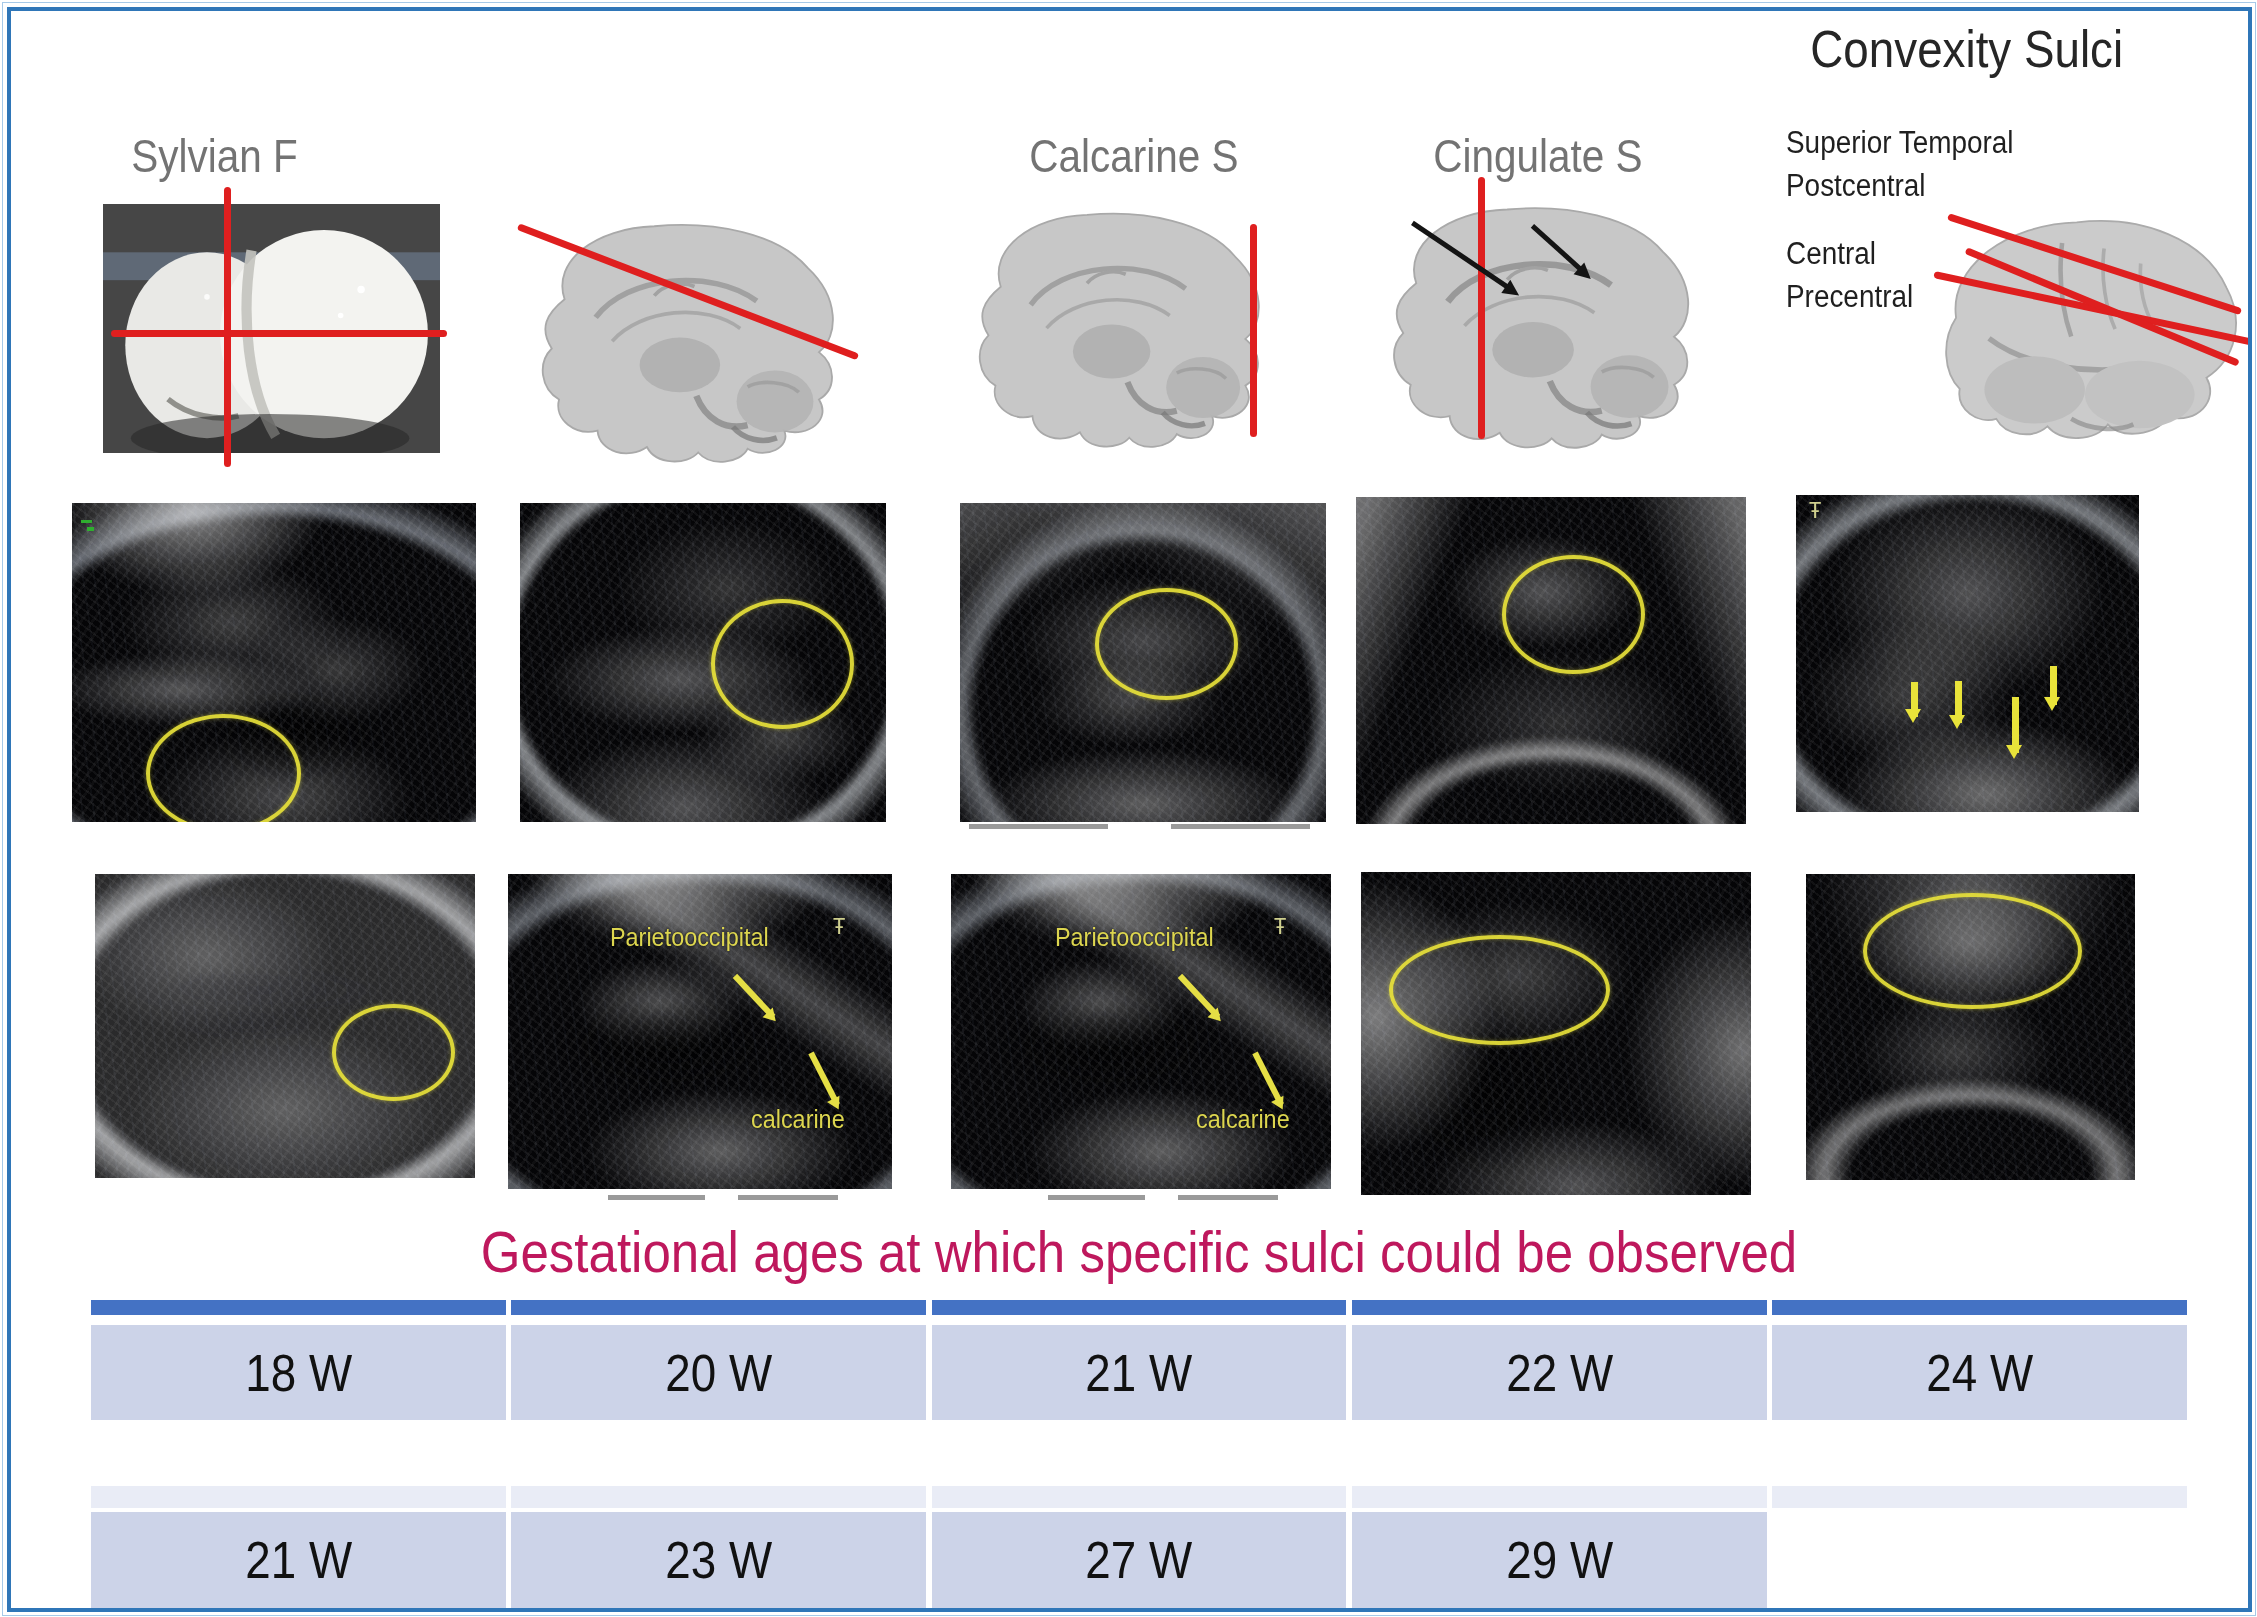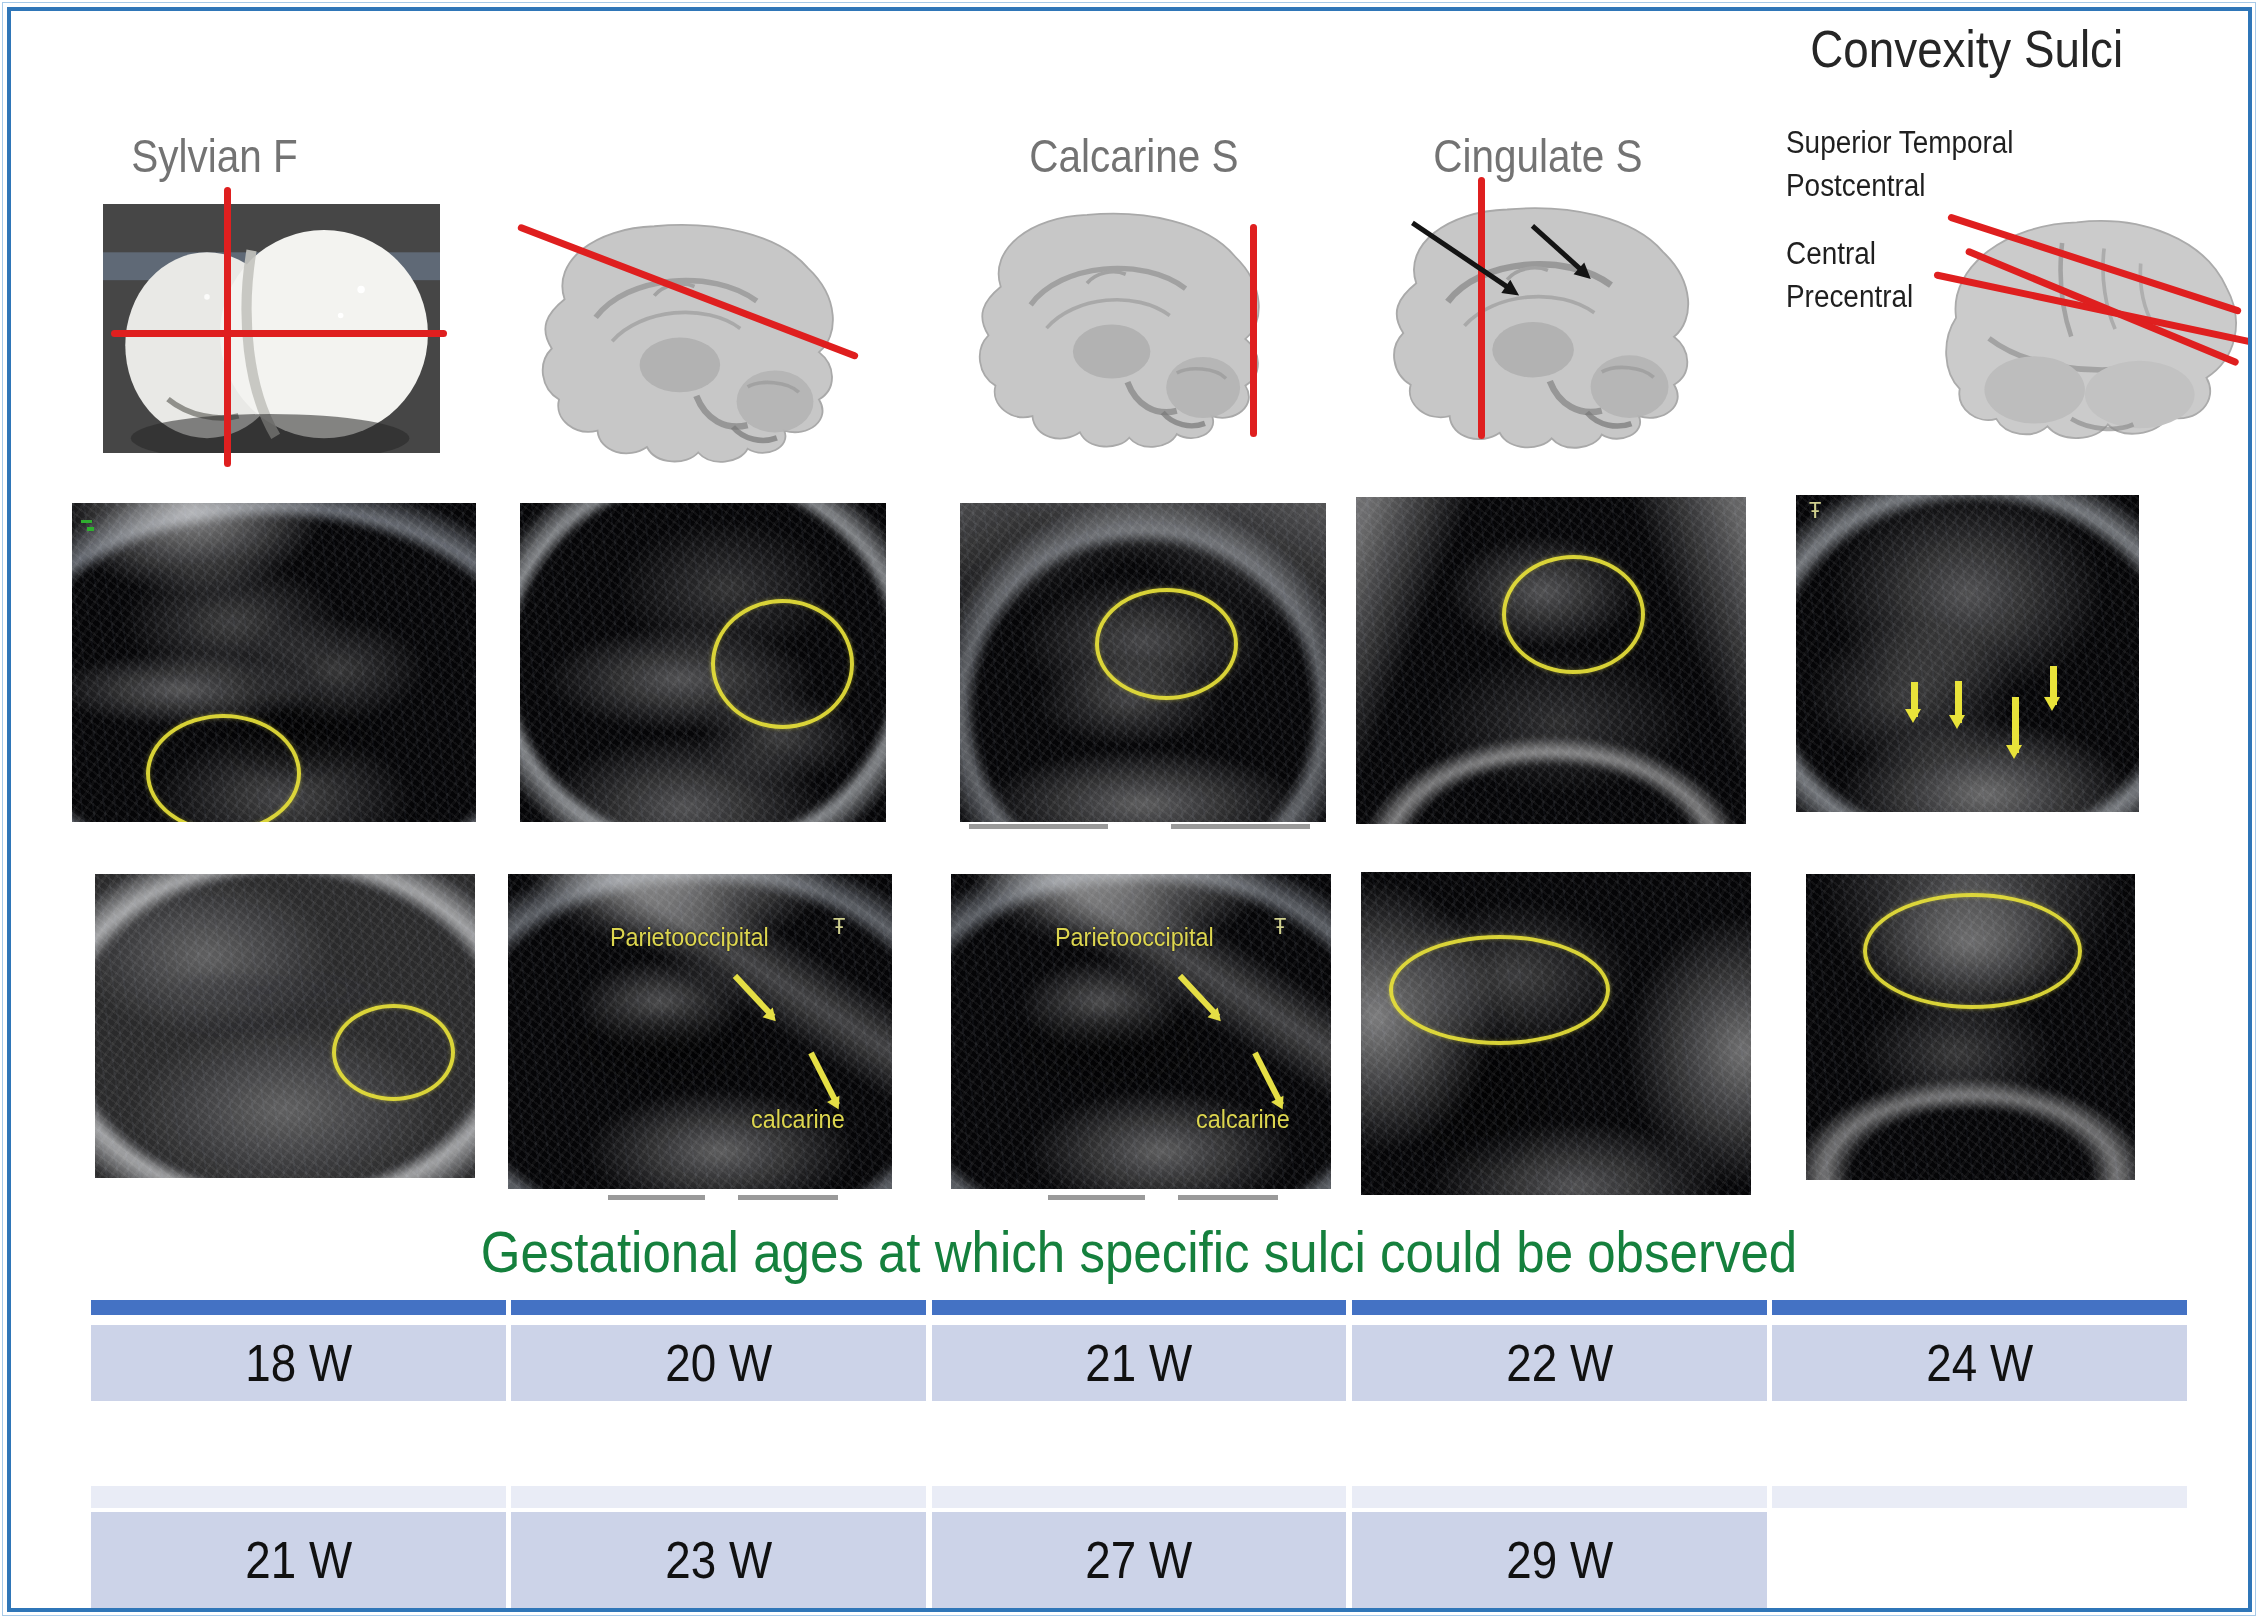--- a/index.html
+++ b/index.html
@@ -137,27 +137,27 @@
   .ydiag::after{content:"";position:absolute;left:-4.6px;bottom:-12px;
     border:7.4px solid transparent;border-top:12px solid #e5df45;}
   .us-label{position:absolute;color:#ddd64f;font-size:26px;z-index:12;letter-spacing:0;
             text-shadow:0 0 2.8px rgba(0,0,0,.8);}
   .omark{position:absolute;color:#cfcf8e;font-size:20.4px;z-index:12;font-family:"DejaVu Sans Mono",monospace;}
   .gmark{position:absolute;z-index:12;width:11px;height:3.7px;background:#2fae2f;}
   .gdash{position:absolute;height:4.6px;background:#9a9a9a;z-index:5;}
 
   
   .t-title{position:absolute;left:91px;width:2096px;text-align:center;font-size:58px;
-           line-height:61px;color:#15803d;}
+           line-height:61px;color:#be185d;}
   .tt-could{top:1221px;}
   .tt-should{top:1417px;}
   .trow{position:absolute;left:91px;width:2096px;display:grid;grid-template-columns:repeat(5,1fr);gap:5.6px;}
   .bluebar-row{top:1300px;height:15px;}
   .bluebar-row>div{background:#4472c4;}
-  .cells-could{top:1325px;height:76px;}
+  .cells-could{top:1325px;height:95px;}
   .strip-row{top:1486px;height:22px;}
   .strip-row>div{background:#e9ecf6;}
   .cells-should{top:1512px;height:96px;}
   .cell{background:#ccd3e8;display:flex;align-items:center;justify-content:center;
         font-size:52px;color:#111;}
 </style>
 </head>
 <body>
 
 <div class="fig">

